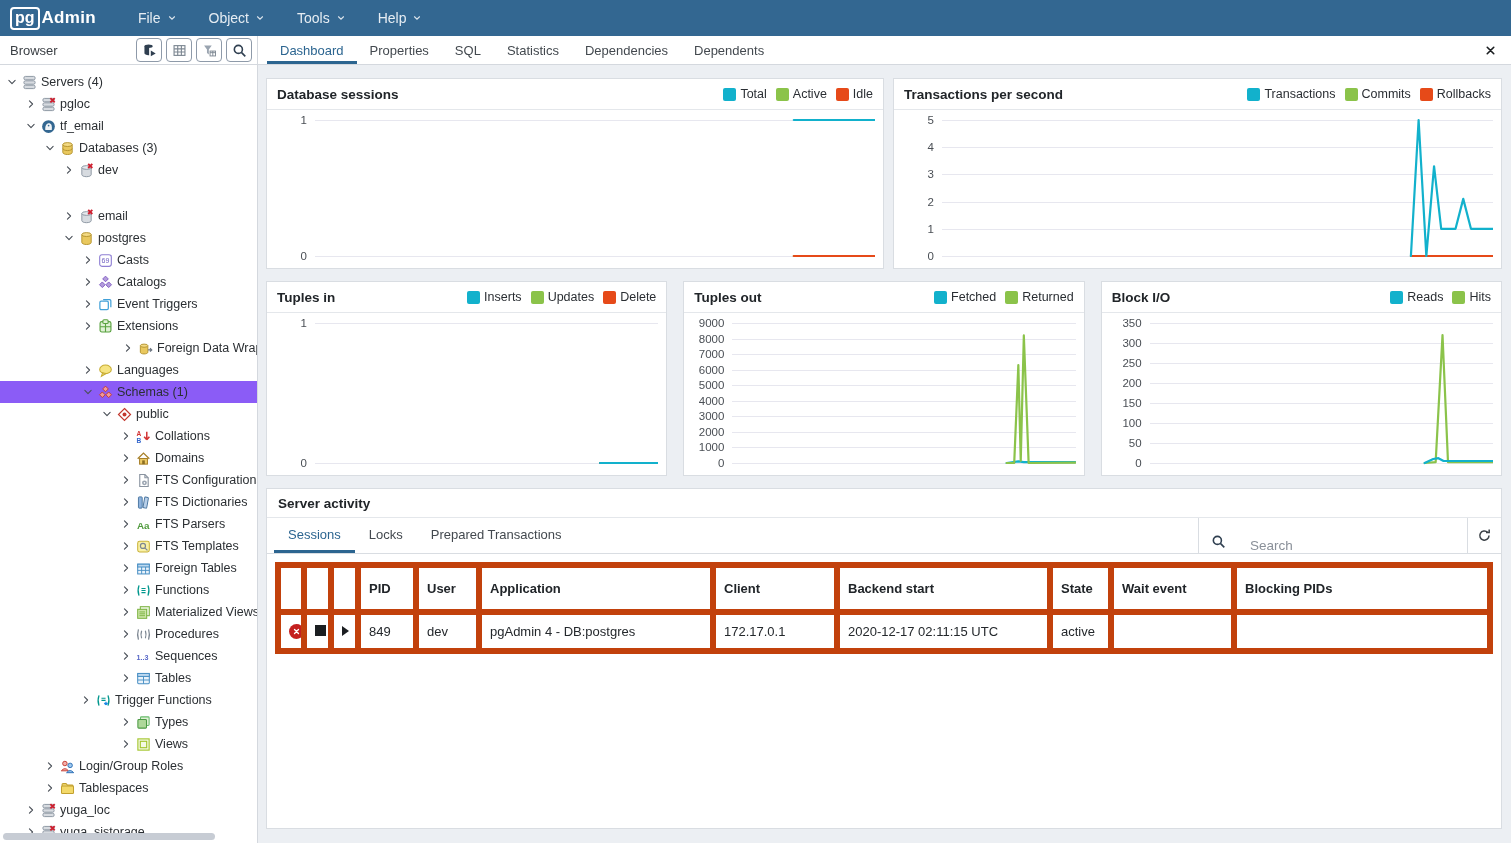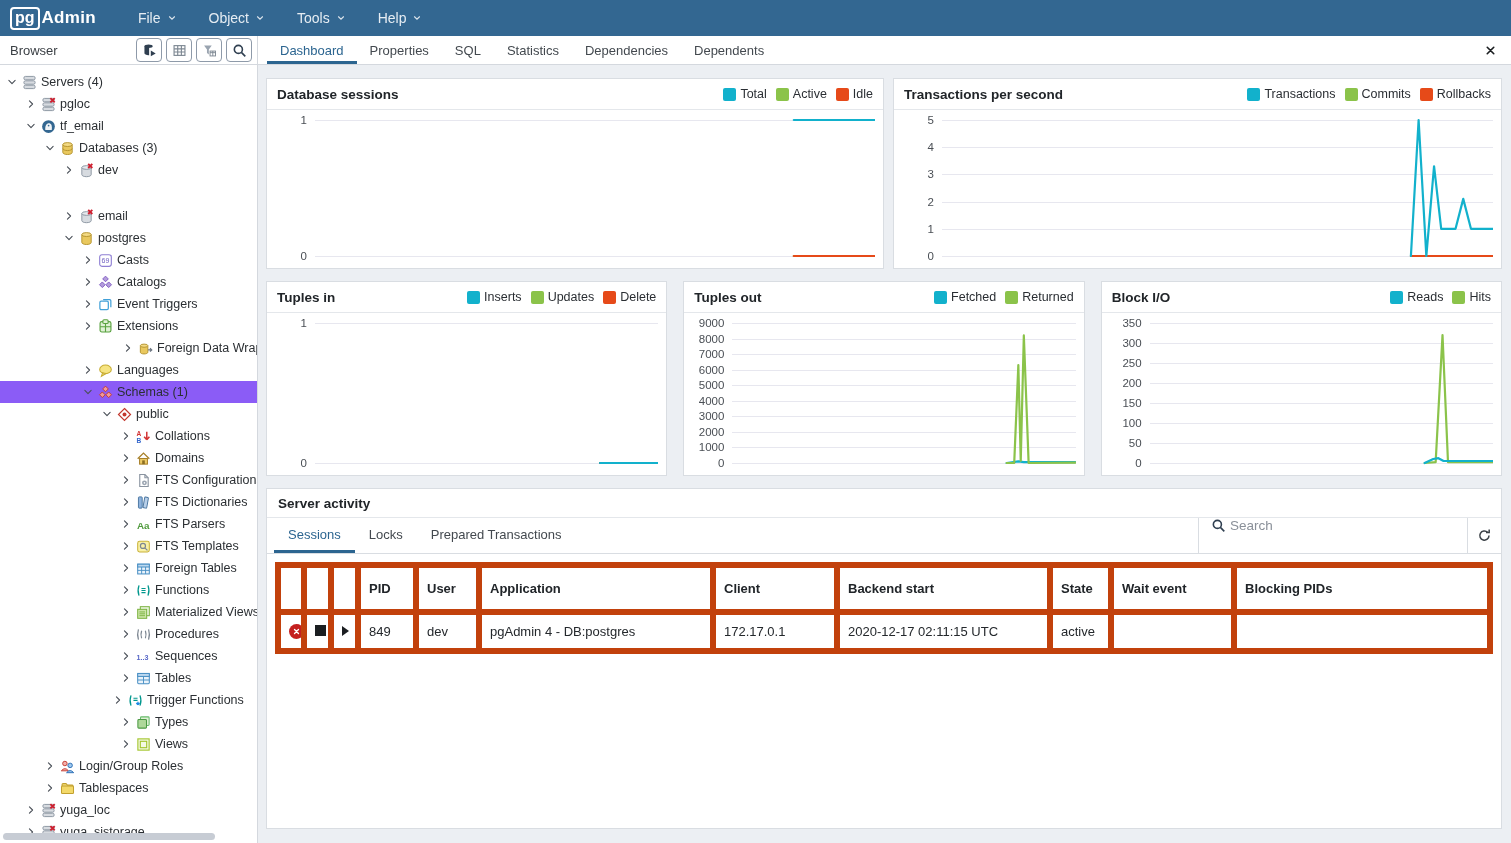--- a/index.html
+++ b/index.html
@@ -59,21 +59,21 @@
   .plot-svg { position:absolute; left:48px; right:8px; top:0; bottom:0; width:calc(100% - 56px); height:100%; }
 
   
   .server-activity { background:#fff; border:1px solid #d9dde2; flex:1; display:flex; flex-direction:column; min-height:0; }
   .sa-title { padding:7px 11px 6px 11px; font-size:13.5px; font-weight:bold; color:#212529; border-bottom:1px solid #e4e7eb; }
   .sa-tabs-row { height:36px; flex:0 0 36px; display:flex; align-items:stretch; border-bottom:1px solid #d9dde2; }
   .sa-tabs { display:flex; padding-left:7px; flex:1; }
   .sa-tab { padding:0 14px; display:flex; align-items:center; font-size:13px; color:#43494f; cursor:pointer; border-bottom:3px solid transparent; }
   .sa-tab.active { color:#2c6590; border-bottom-color:#2c6590; }
   .sa-controls { display:flex; width:303px; flex:0 0 303px; border-left:1px solid #d9dde2; }
-  .sa-search { flex:1; display:flex; align-items:flex-start; gap:4px; padding:0 12px; }
+  .sa-search { flex:1; display:flex; align-items:flex-end; gap:24px; padding:0 12px; }
   .sa-search input { border:none; outline:none; flex:1; font-size:13.5px; color:#2b2f33; background:transparent; }
   .sa-search input::placeholder { color:#8a9099; }
   .sa-refresh { width:34px; flex:0 0 34px; border-left:1px solid #d9dde2; display:flex; align-items:center; justify-content:center; background:#fff; border-top:none; border-right:none; border-bottom:none; cursor:pointer; }
   .sa-table-wrap { padding:8px 8px 0 8px; }
   table.sa { border-collapse:collapse; width:100%; table-layout:fixed; font-size:13px; }
   table.sa th, table.sa td { border:6px solid #c2410c; text-align:left; overflow:hidden; white-space:nowrap; }
   table.sa th { font-weight:bold; color:#212529; padding:13px 8px; }
   table.sa td { padding:9px 8px; color:#24282c; }
   td.icon-cell { text-align:center; padding:9px 2px; }
   .term-btn { width:15px; height:15px; border-radius:50%; background:#c4201f; display:inline-flex; align-items:center; justify-content:center; cursor:pointer; }
@@ -569,21 +569,21 @@
             </span>
             <span class="tw-icon">
               <svg width="15" height="15" viewBox="0 0 16 16" xmlns="http://www.w3.org/2000/svg">
                 <rect x="1.8" y="2.6" width="12.4" height="11" rx="1" fill="#eaf3fb" stroke="#4a90c4" stroke-width="1.1"></rect>
                 <rect x="1.8" y="2.6" width="12.4" height="3.2" fill="#bcd8ef" stroke="#4a90c4" stroke-width="1.1"></rect>
                 <path d="M8 5.8 v7.8 M1.8 9.6 h12.4" stroke="#4a90c4"></path>
               </svg>
             </span>
             <span class="tree-label">Tables</span>
           </div>
-          <div class="tree-row" style="padding-left: 110px;">
+          <div class="tree-row" style="padding-left: 78px;">
             <span class="tw-chevron">
               <svg width="10" height="10" viewBox="0 0 16 16">
                 <path d="M5.5 3 L10.5 8 L5.5 13" fill="none" stroke="#4a5058" stroke-width="1.8" stroke-linecap="round" stroke-linejoin="round"></path>
               </svg>
             </span>
             <span class="tw-icon">
               <svg width="15" height="15" viewBox="0 0 16 16" xmlns="http://www.w3.org/2000/svg">
                 <path d="M3.2 2.5 q-2 5.5 0 11 M12.8 2.5 q2 5.5 0 11" fill="none" stroke="#00978d" stroke-width="1.3"></path>
                 <path d="M5.8 5.6 h4.4 M5.8 7.8 h4.4" stroke="#00978d" stroke-width="1.2"></path>
                 <path d="M10.6 9.2 v3.4 M10.6 12.6 l-1.7 -1.9 M10.6 12.6 l1.7 -1.9" fill="none" stroke="#1e88e5" stroke-width="1.4"></path>

